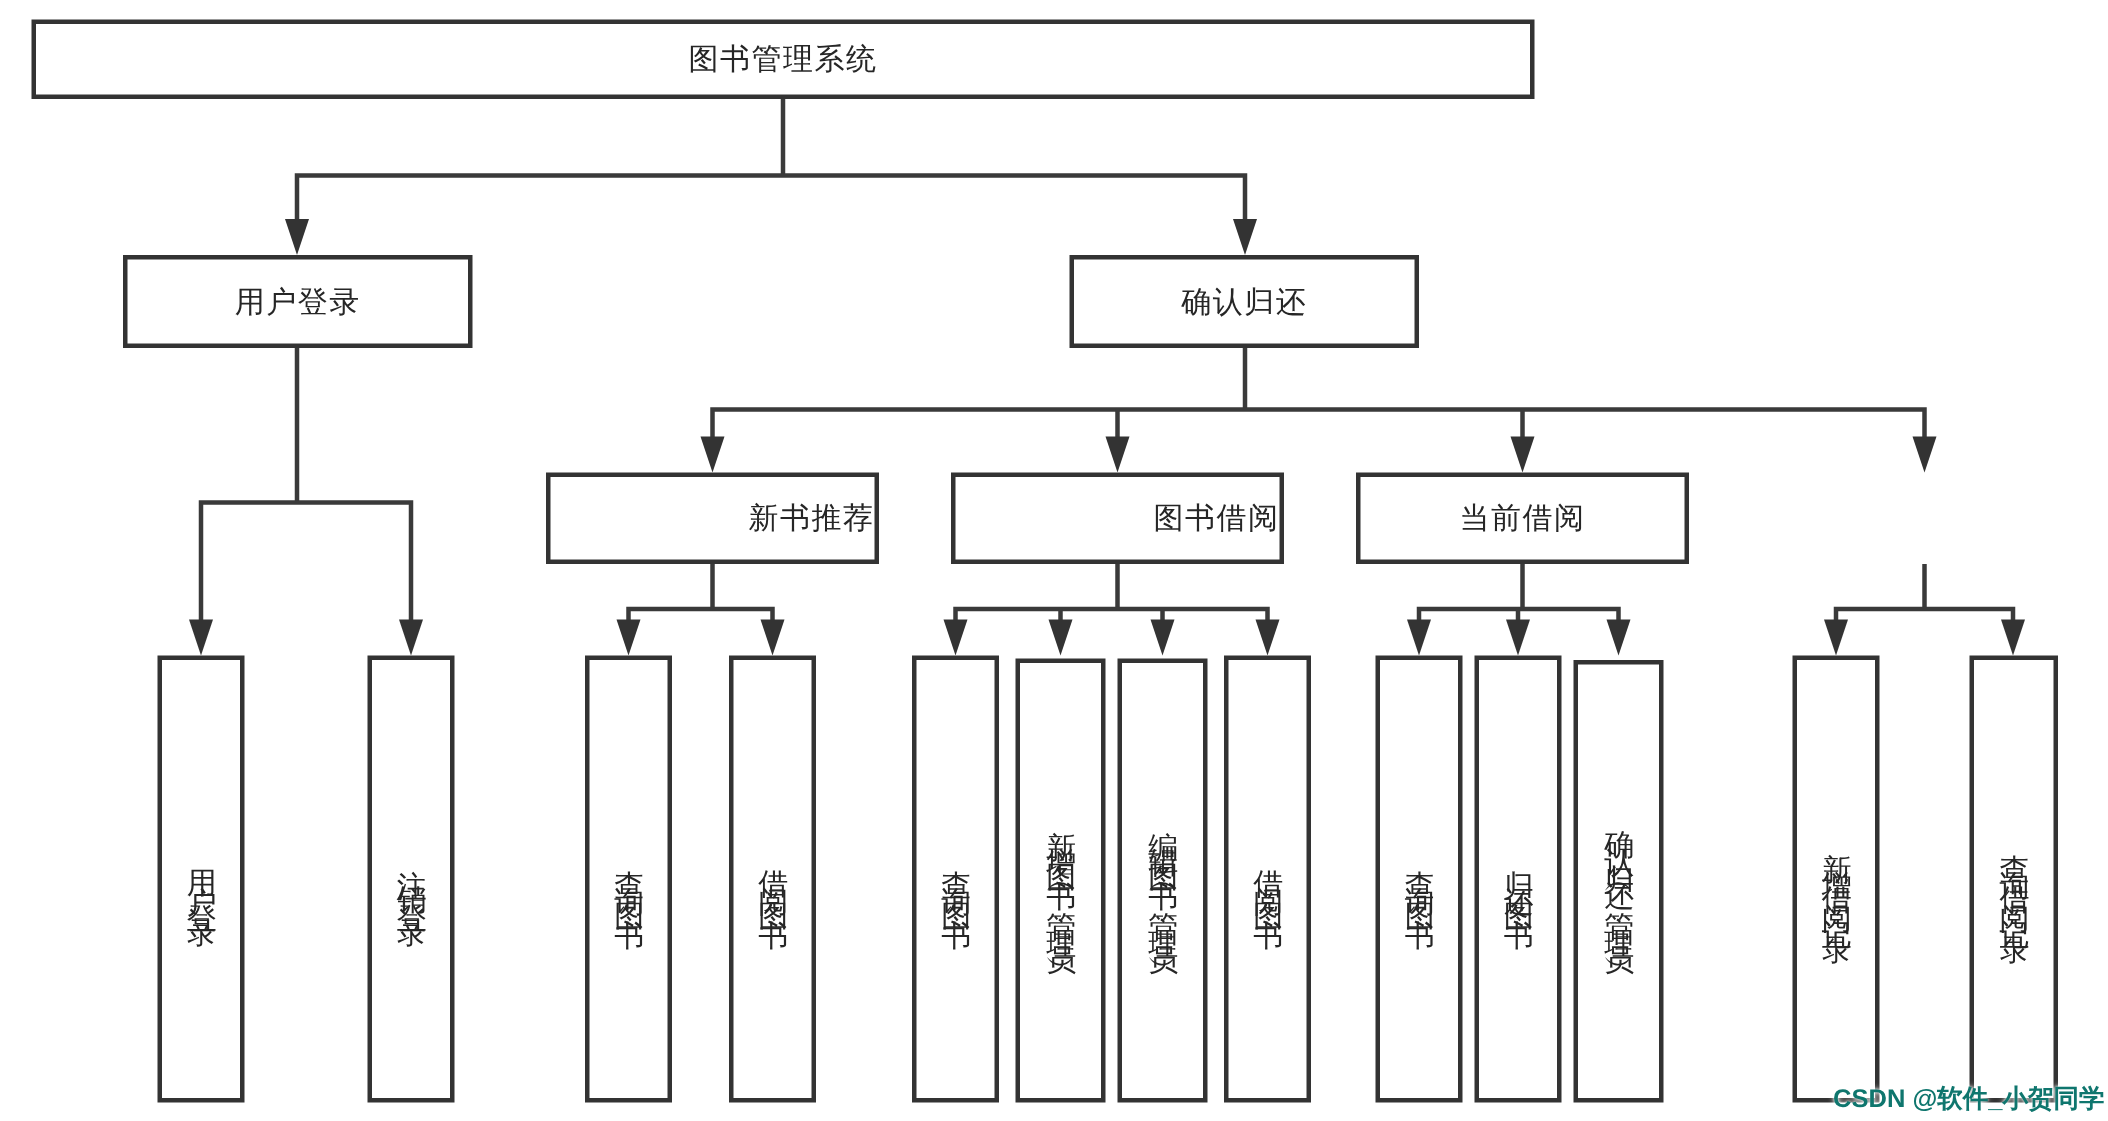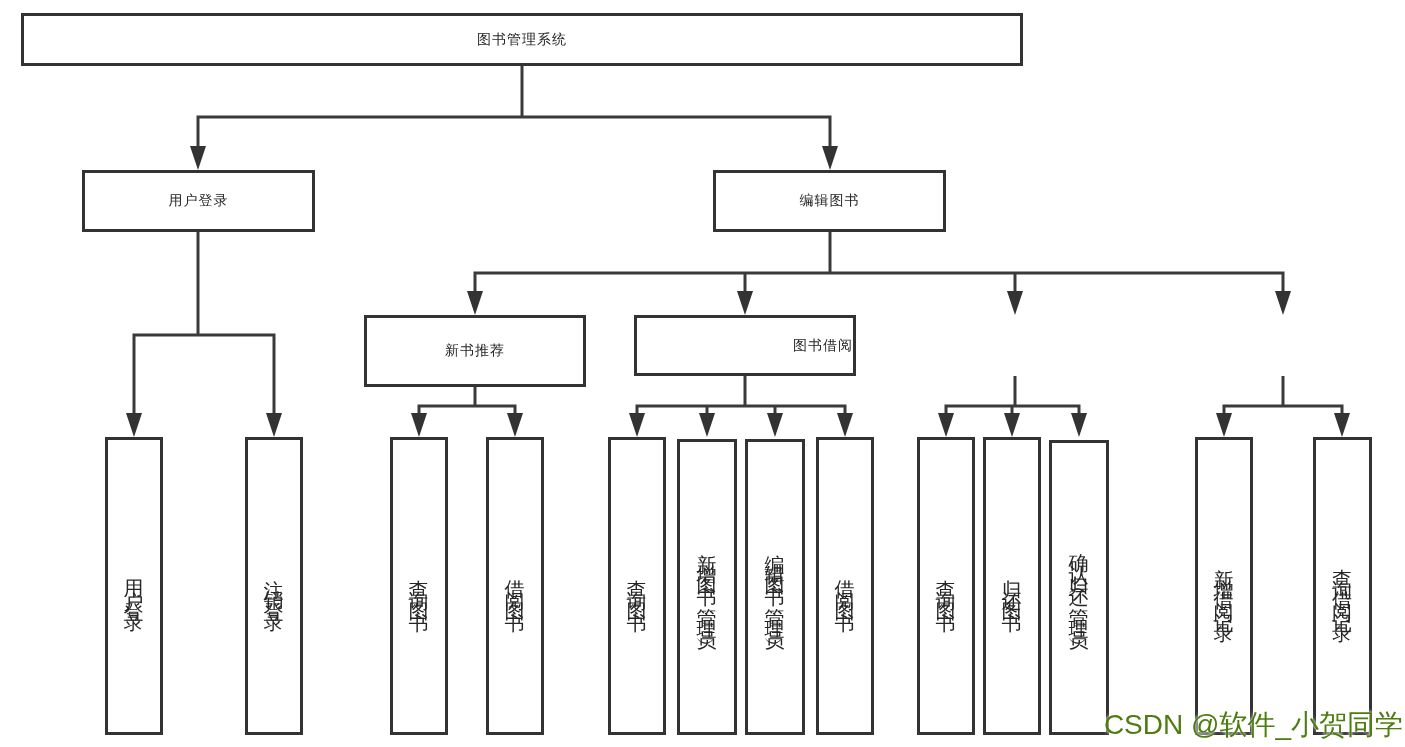--- a/index.html
+++ b/index.html
@@ -21,41 +21,42 @@
     box-sizing: border-box;
     background: #ffffff;
     border: 3px solid #333333;
     display: flex;
     align-items: center;
     justify-content: center;
     color: #262626;
     z-index: 2;
   }
   .node.h span {
-    font-size: 14px;
+    font-size: 20px;
     letter-spacing: 1px;
     white-space: nowrap;
   }
   .node.v span {
     writing-mode: vertical-rl;
     text-orientation: mixed;
     font-size: 20px;
     letter-spacing: 11px;
     line-height: 1;
     white-space: nowrap;
   }
   .watermark {
     position: absolute;
     right: 2px;
     bottom: 3px;
-    font-size: 28px;
-    color: #4d7c0f;
+    font-size: 17px;
+    color: #0f766e;
     z-index: 5;
     white-space: nowrap;
     text-shadow: 0 0 2px #ffffff, 0 0 4px #ffffff;
+    font-weight: bold;
   }
 </style>
 </head>
 <body>
 
 <div class="stage">
 
   <svg class="connectors" viewBox="0 0 1405 747" xmlns="http://www.w3.org/2000/svg">
     <g stroke="#3a3a3a" stroke-width="3" fill="none">
 
@@ -109,28 +110,31 @@
   </svg>
 
   <div class="node h" style="left:21px; top:13px; width:1002px; height:53px;">
     <span>图书管理系统</span>
   </div>
 
   <div class="node h" style="left:82px; top:170px; width:233px; height:62px;">
     <span>用户登录</span>
   </div>
   <div class="node h" style="left:713px; top:170px; width:233px; height:62px;">
-    <span>编辑图书</span>
+    <span>确认归还</span>
   </div>
 
-  <div class="node h" style="left:364px; top:315px; width:222px; height:72px;">
+  <div class="node h" style="left:364px; top:315px; width:222px; height:61px;justify-content:flex-end;">
     <span>新书推荐</span>
   </div>
   <div class="node h" style="left:634px; top:315px; width:222px; height:61px;justify-content:flex-end;">
     <span>图书借阅</span>
+  </div>
+  <div class="node h" style="left:904px; top:315px; width:222px; height:61px;">
+    <span>当前借阅</span>
   </div>
 
   <div class="node v" style="left:105px; top:437px; width:58px; height:298px;">
     <span>用户登录</span>
   </div>
   <div class="node v" style="left:245px; top:437px; width:58px; height:298px;">
     <span>注销登录</span>
   </div>
 
   <div class="node v" style="left:390px; top:437px; width:58px; height:298px;">

